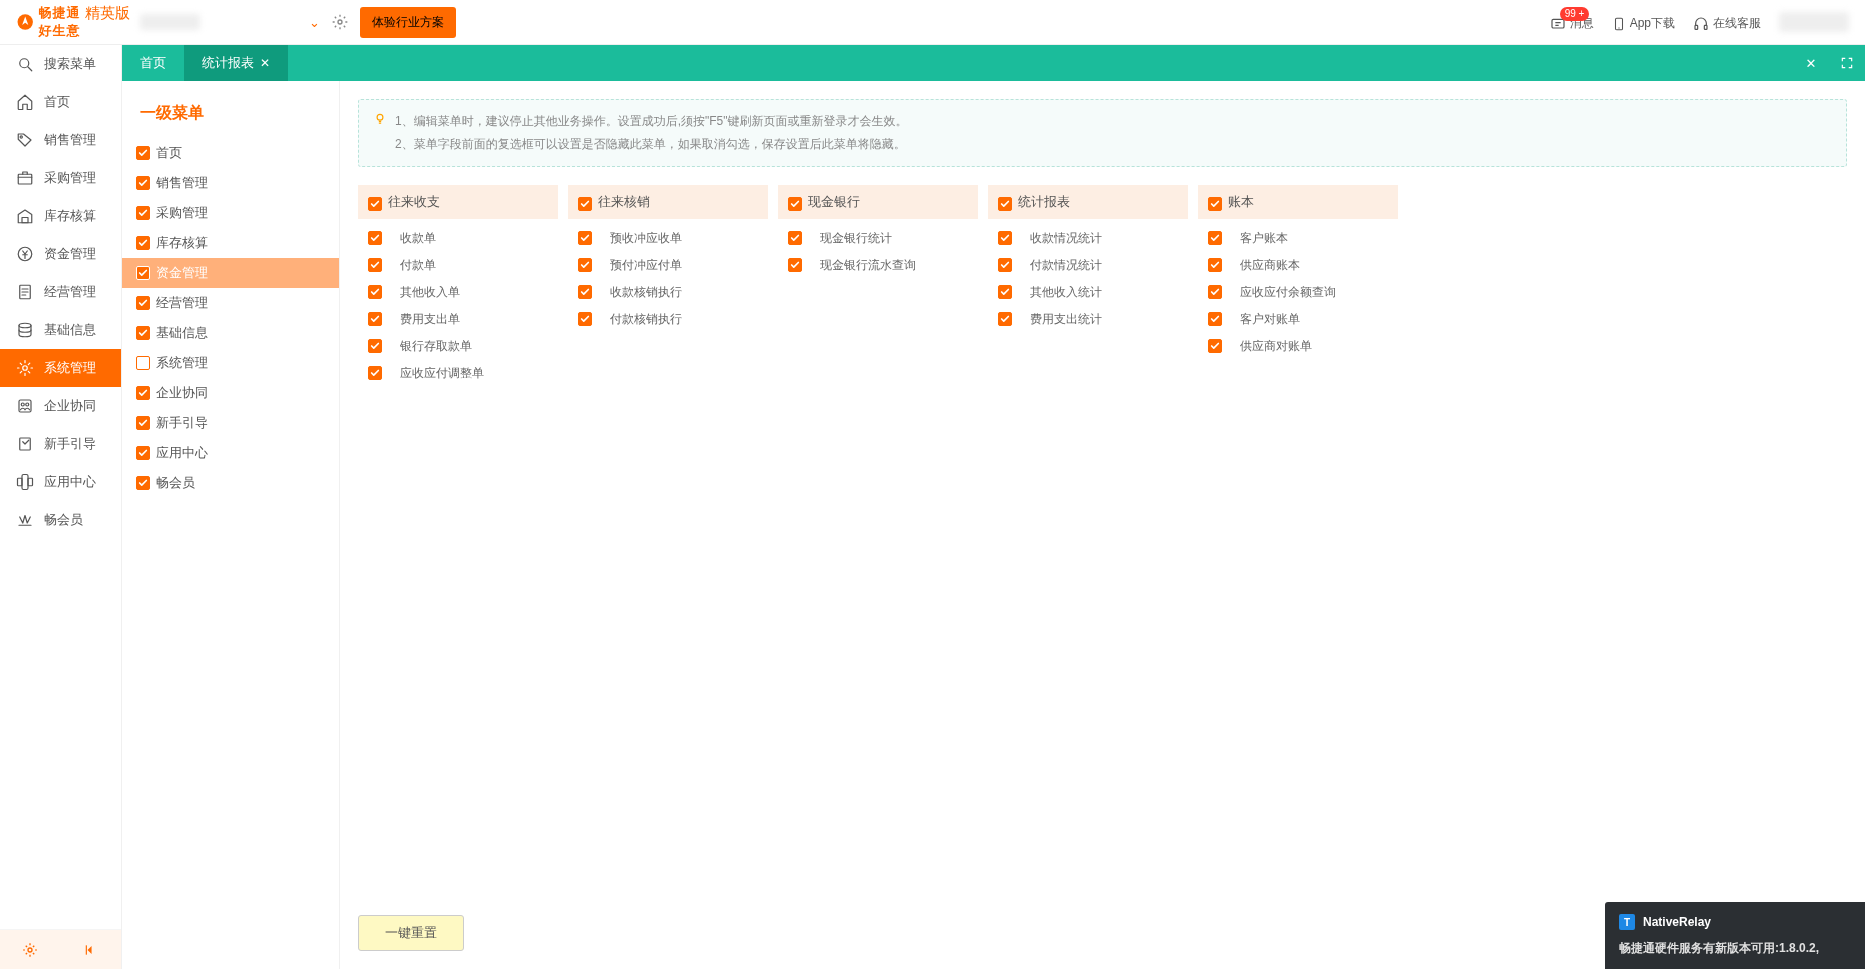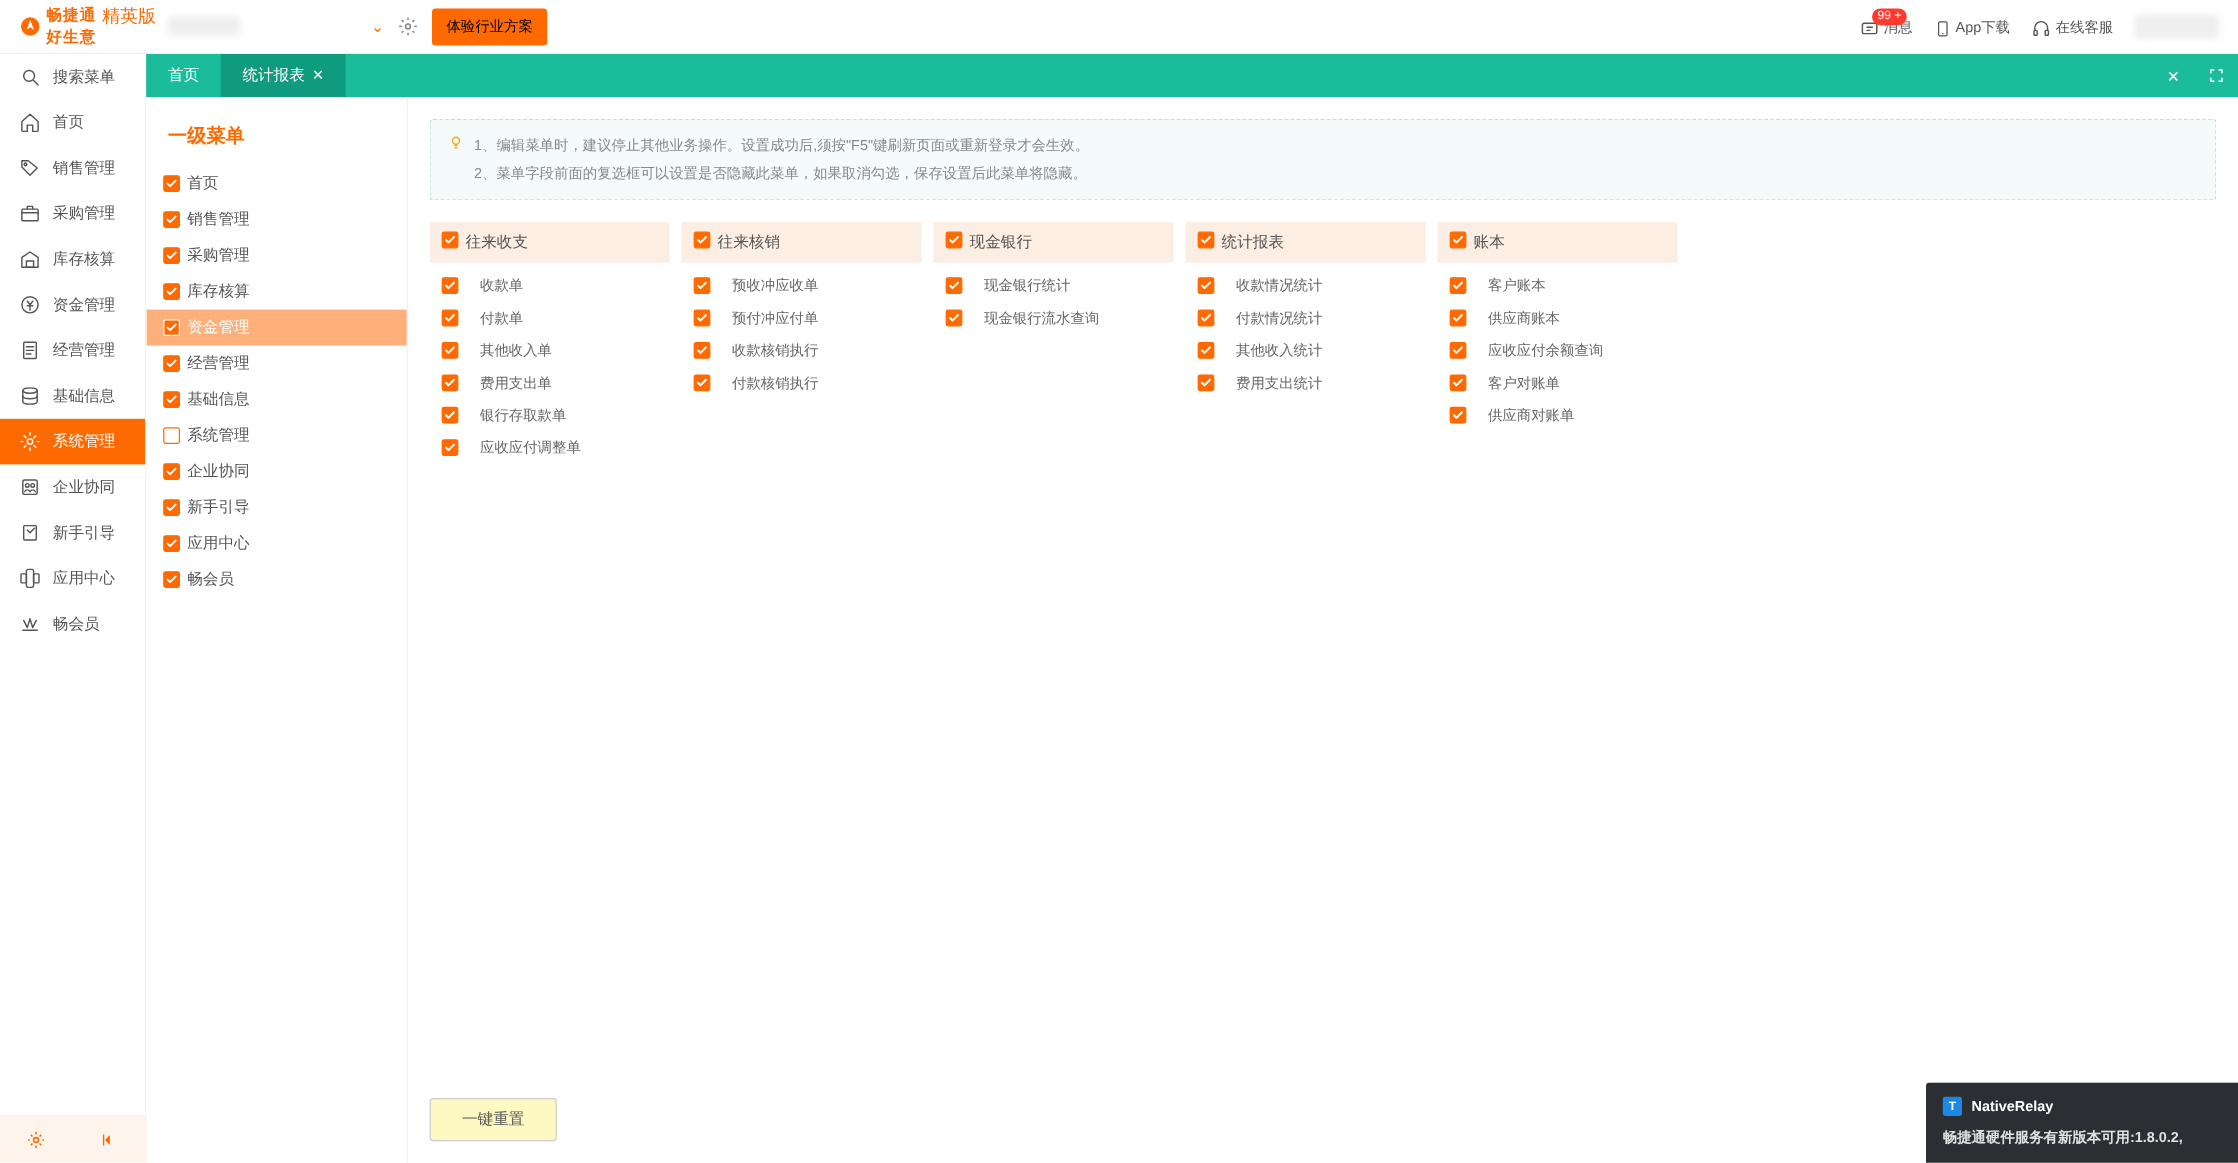--- a/index.html
+++ b/index.html
@@ -61,21 +61,21 @@
 .chk.unchecked { background: #fff; }
 
 
 .right-content { flex: 1; padding: 18px 18px 0; display: flex; flex-direction: column; min-width: 0; overflow: hidden; position: relative; }
 .tips-box { border: 1px dashed #b7e3da; background: #f5fbfa; border-radius: 3px; padding: 10px 14px; color: #888; font-size: 12px; line-height: 1.9; display: flex; gap: 8px; }
 .tips-box .bulb { color: #ffa500; margin-top: 2px; }
 .tips-box ol { list-style: none; }
 
 .groups { display: flex; gap: 10px; margin-top: 18px; flex-wrap: nowrap; overflow-x: auto; }
 .group { flex: 1; min-width: 170px; max-width: 200px; }
-.group-header { background: #fdeee3; padding: 8px 10px; display: flex; align-items: flex-start; font-size: 13px; color: #555; }
+.group-header { background: #fdeee3; padding: 8px 10px; display: flex; align-items: flex-end; font-size: 13px; color: #555; }
 .group-body { padding: 6px 4px; }
 .sub-item { display: flex; align-items: center; padding: 5px 6px; font-size: 12px; color: #666; cursor: pointer; gap: 12px; }
 
 .bottom-bar { padding: 14px 0 18px; }
 .reset-btn { background: #fef9c3; border: 1px solid #ccc; padding: 8px 26px; border-radius: 3px; cursor: pointer; font-size: 13px; color: #555; }
 
 
 .toast { position: fixed; right: 0; bottom: 0; width: 260px; background: #2b2f33; color: #dfe3e8; padding: 12px 14px; font-size: 12px; border-top-left-radius: 3px; }
 .toast-header { display: flex; align-items: center; gap: 8px; font-weight: bold; margin-bottom: 10px; color: #fff; }
 .toast-header .sq { width: 16px; height: 16px; background: #1e88e5; border-radius: 2px; display: flex; align-items: center; justify-content: center; font-size: 10px; }

